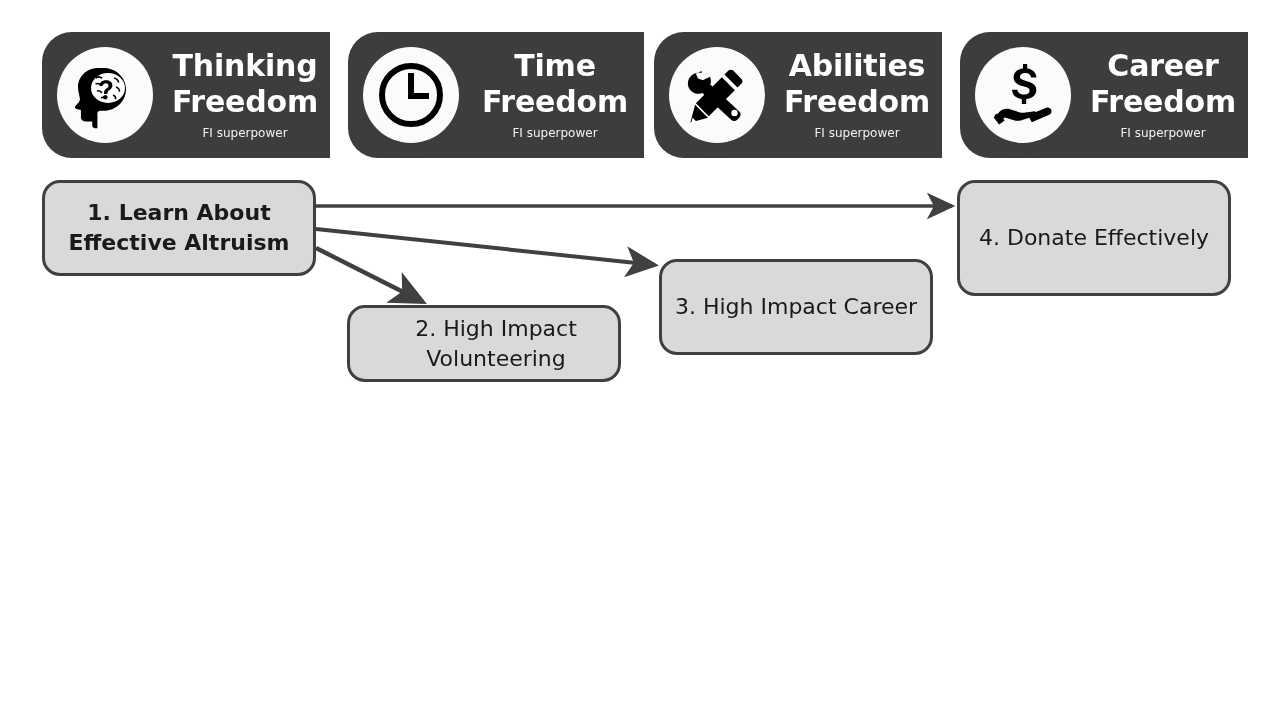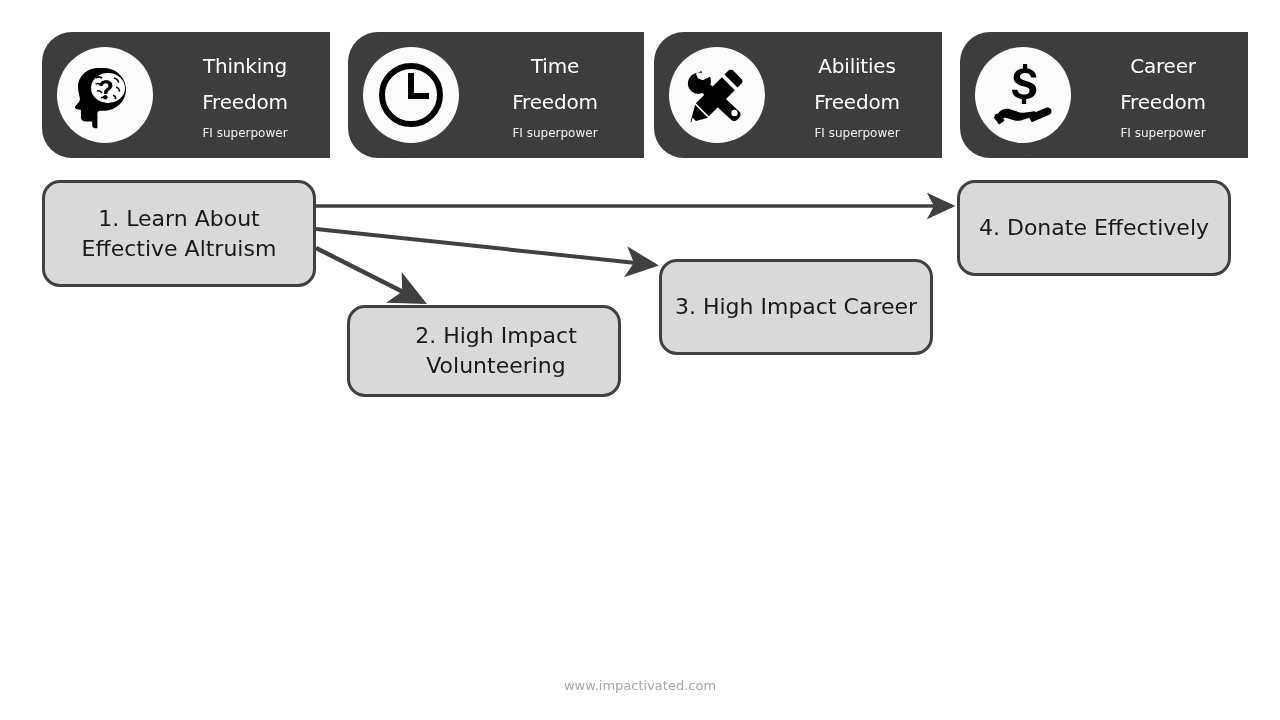--- a/index.html
+++ b/index.html
@@ -60,22 +60,22 @@
     top: 0;
     height: 126px;
     display: flex;
     flex-direction: column;
     align-items: center;
     justify-content: center;
     text-align: center;
   }
   .card-title {
     color: #ffffff;
-    font-weight: normal;
-    font-size: 20px;
+    font-weight: bold;
+    font-size: 30px;
     line-height: 36px;
     letter-spacing: -0.2px;
     white-space: nowrap;
   }
   .card-sub {
     color: #f2f2f2;
     font-size: 12px;
     line-height: 20px;
     margin-top: 3px;
     white-space: nowrap;
@@ -208,31 +208,30 @@
       </marker>
     </defs>
 
     <line x1="316" y1="206" x2="952" y2="206" stroke="#404040" stroke-width="3.4" marker-end="url(#ah)"></line>
 
     <line x1="316" y1="229" x2="655" y2="265" stroke="#404040" stroke-width="4" marker-end="url(#ah)"></line>
 
     <line x1="316" y1="248" x2="423" y2="302" stroke="#404040" stroke-width="4.4" marker-end="url(#ah)"></line>
   </svg>
 
-  <div class="flow-box" style="left:42px; top:180px; width:274px; height:107px;">
+  <div class="flow-box" style="left:42px; top:180px; width:274px; height:96px;font-weight:bold;">
     <span class="lbl">1. Learn About Effective Altruism</span>
   </div>
 
-  <div class="flow-box" style="left:347px; top:305px; width:274px; height:92px;padding-left:36px;">
+  <div class="flow-box" style="left:347px; top:305px; width:274px; height:77px;padding-left:36px;">
     <span class="lbl">2. High Impact Volunteering</span>
   </div>
 
   <div class="flow-box" style="left:659px; top:259px; width:274px; height:96px;align-items:center;">
     <span class="lbl">3. High Impact Career</span>
   </div>
 
-  <div class="flow-box" style="left:957px; top:180px; width:274px; height:96px;">
+  <div class="flow-box" style="left:957px; top:180px; width:274px; height:116px;">
     <span class="lbl">4. Donate Effectively</span>
   </div>
 
-  <div class="footer">www.impactivated.com</div>
 
 </div>
 
 </body></html>

